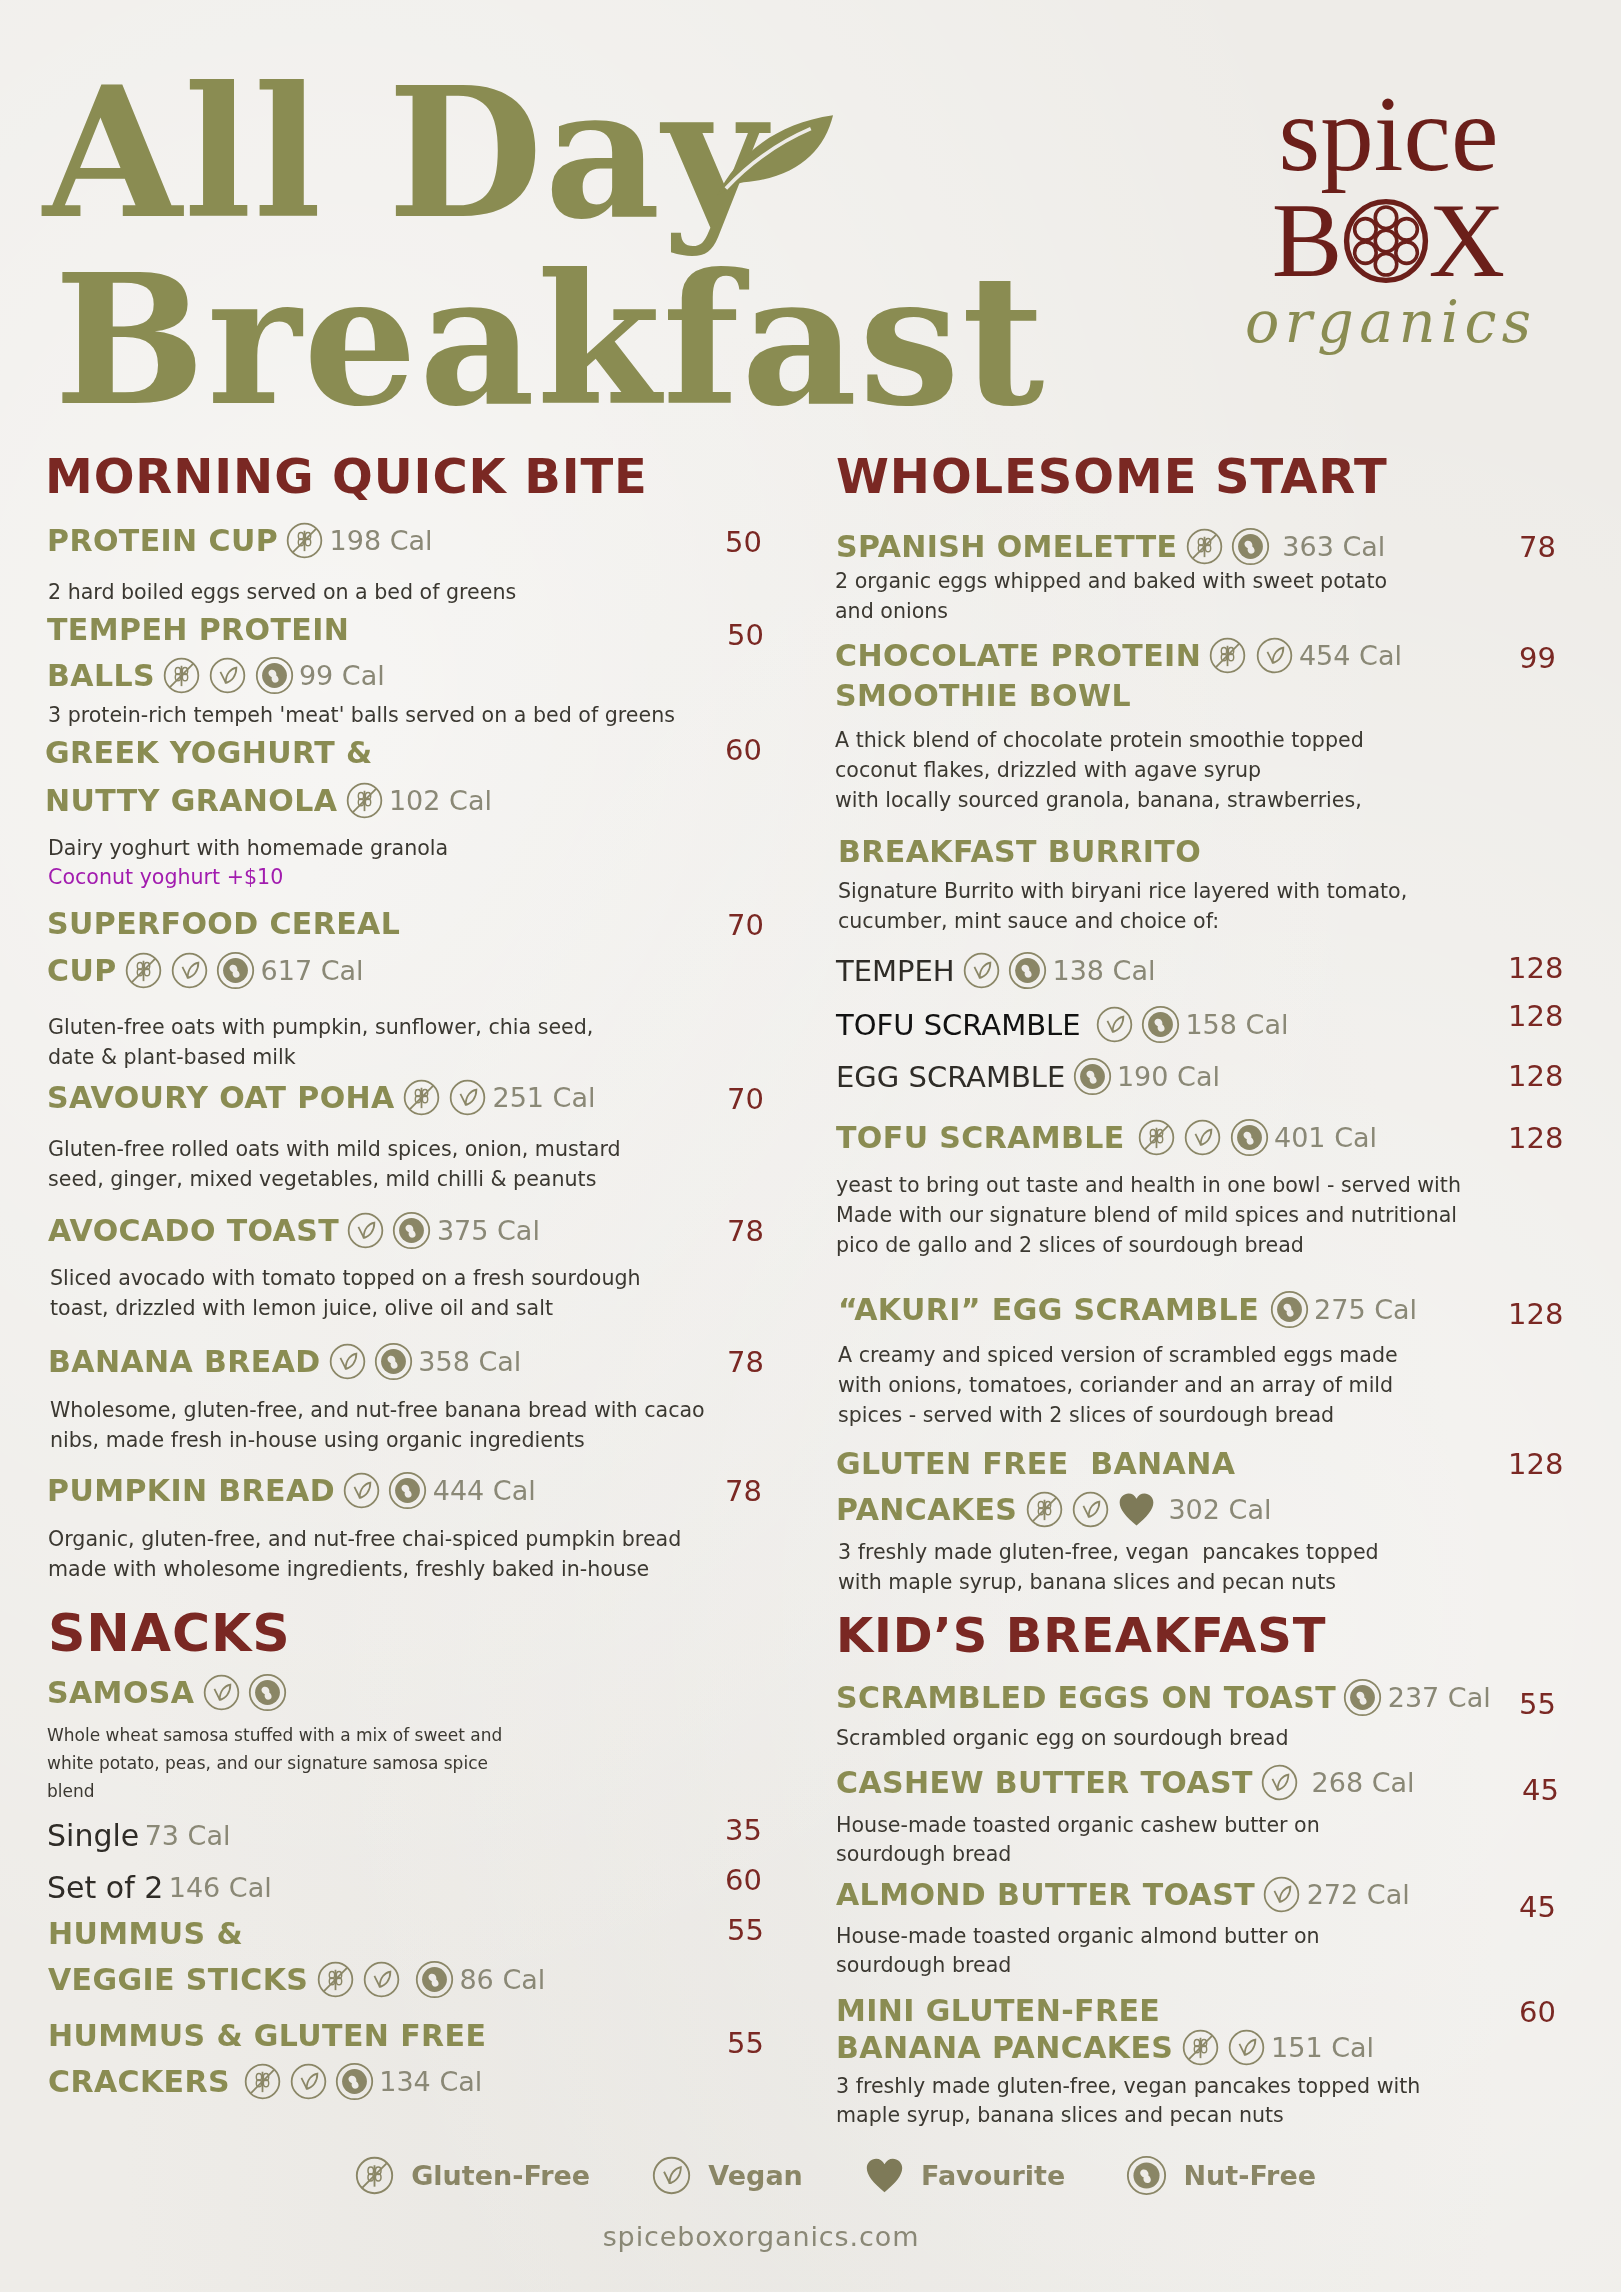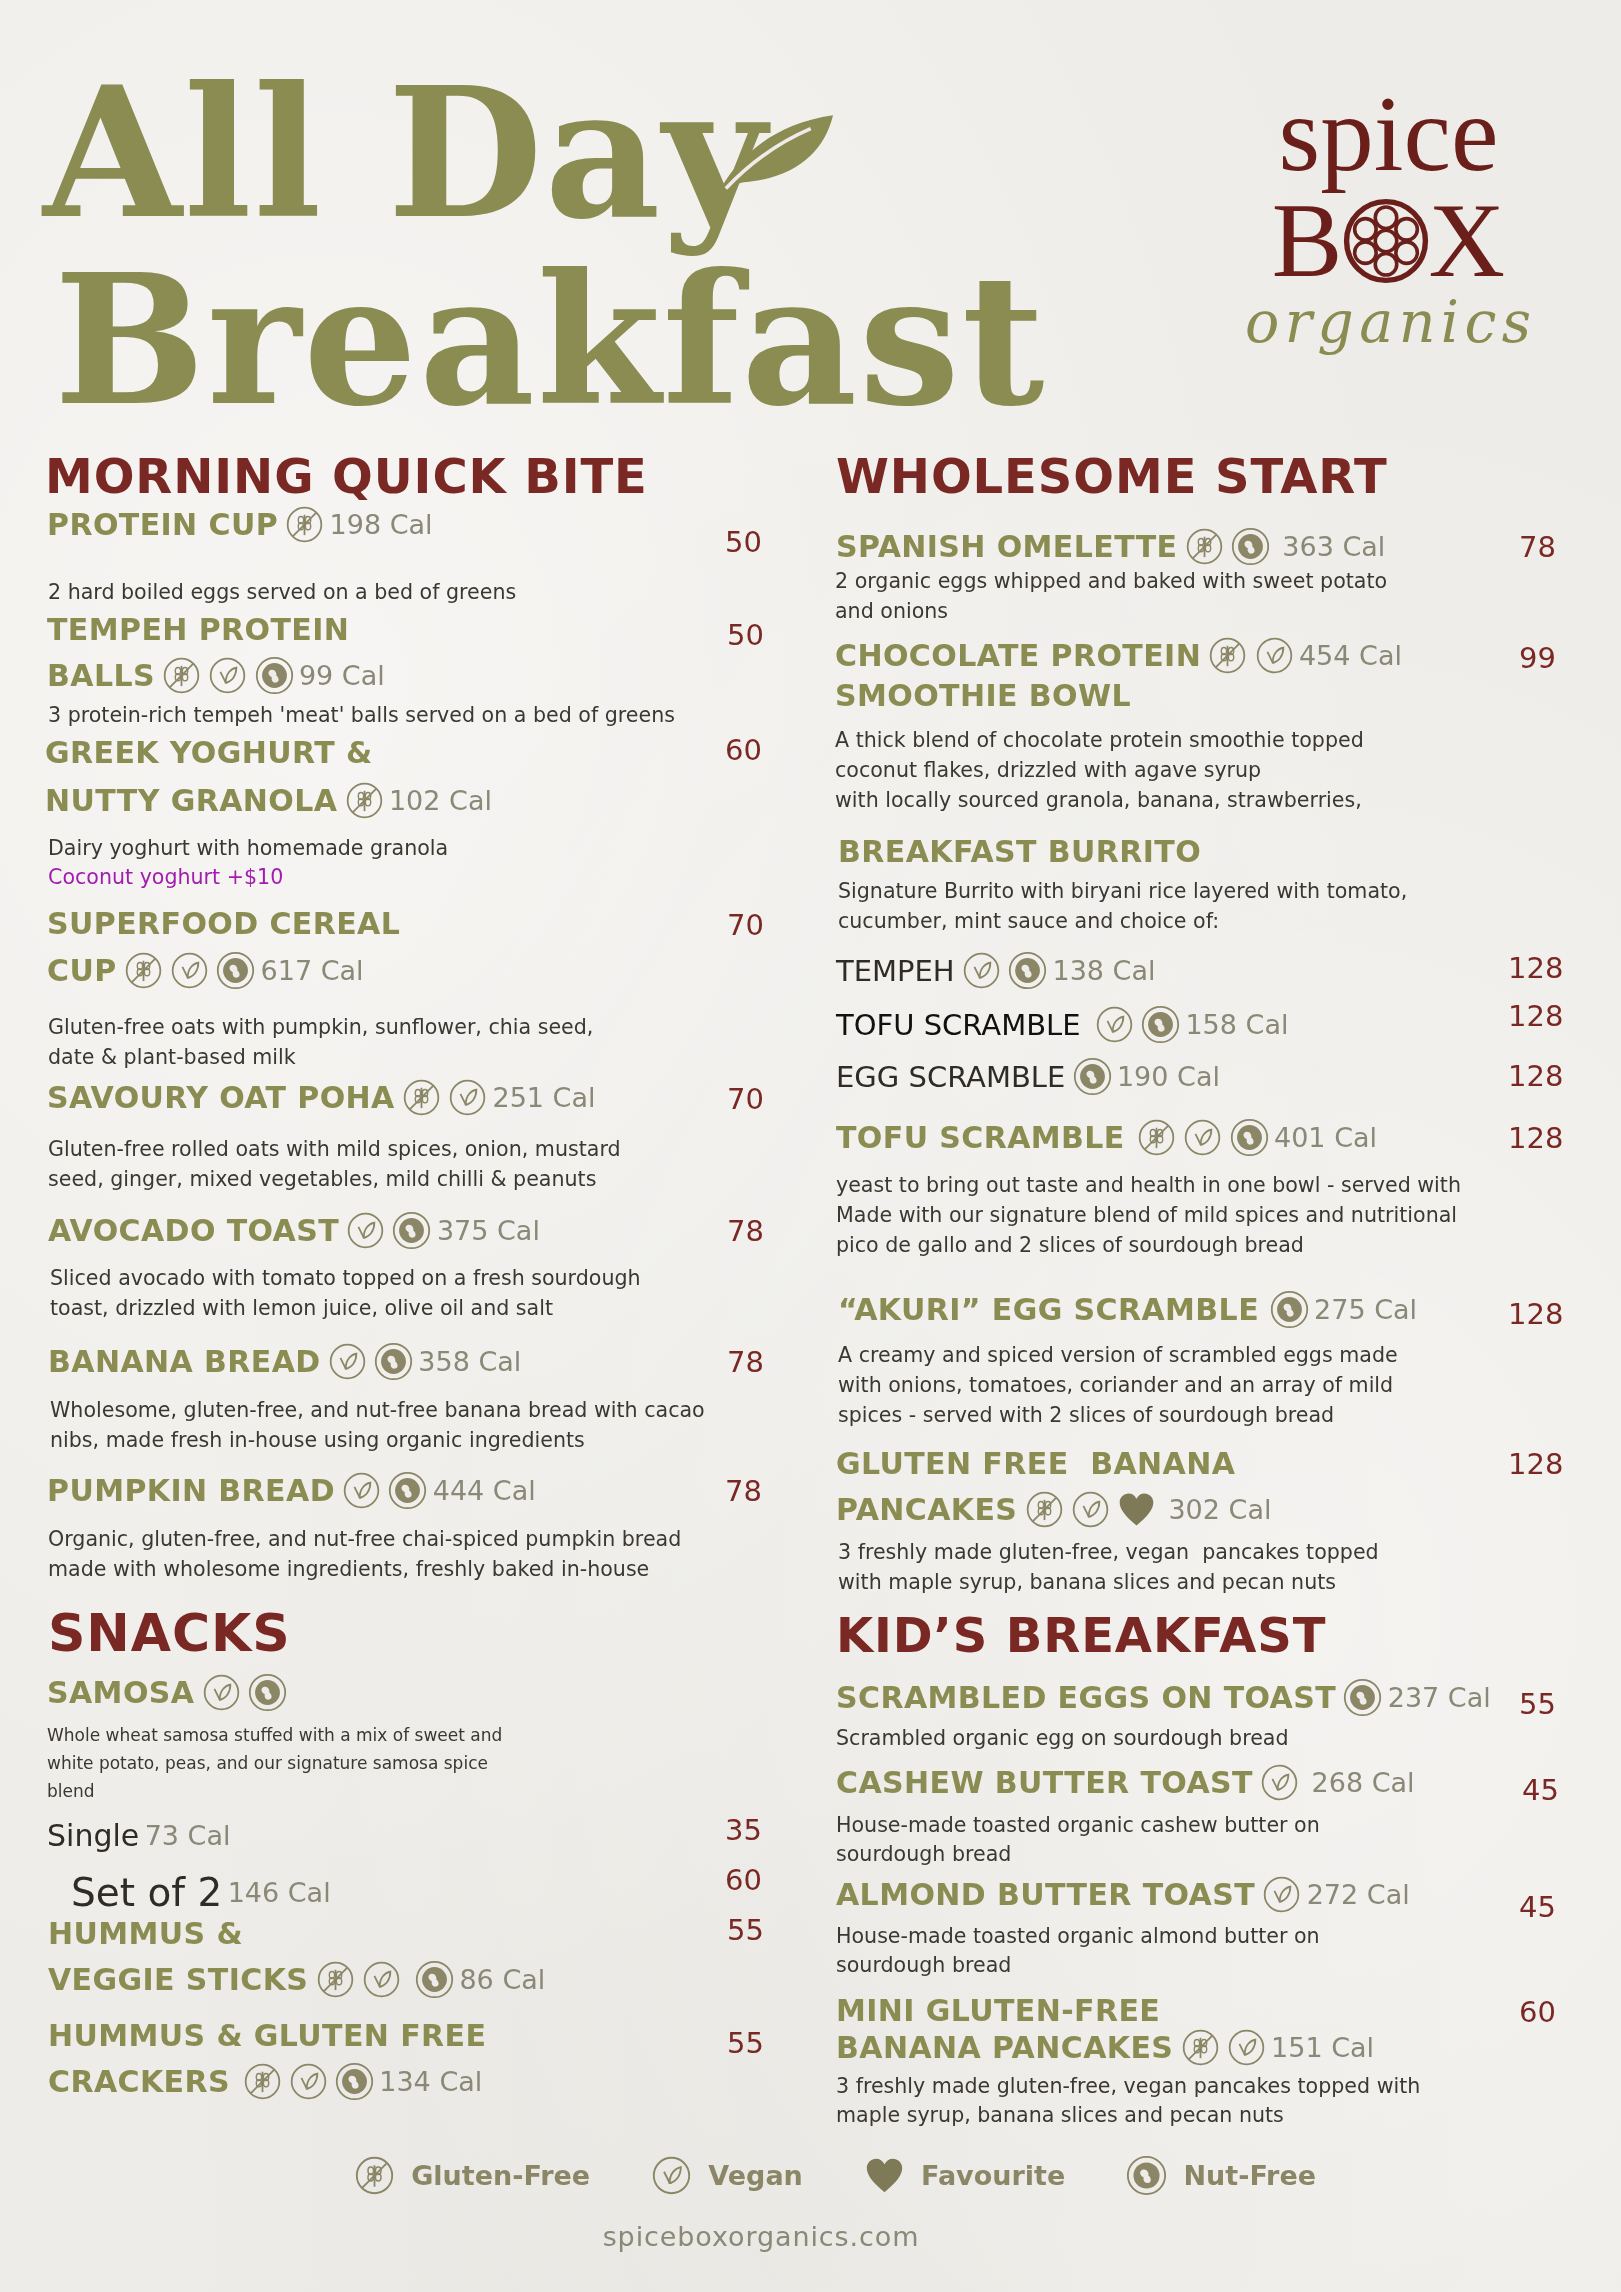--- a/index.html
+++ b/index.html
@@ -95,21 +95,21 @@
         <circle cx="25" cy="61" r="12" fill="none" stroke="#6b1f1a" stroke-width="4"></circle>
         <circle cx="71" cy="61" r="12" fill="none" stroke="#6b1f1a" stroke-width="4"></circle>
       </svg>
     <span>X</span>
   </div>
   <div class="logo-organics">organics</div>
 </div>
 
 <div class="abs section-title" style="left:45px; top:448px;">MORNING QUICK BITE</div>
 
-<div class="abs row" style="left:47px; top:505px;">
+<div class="abs row" style="left:47px; top:521px;">
   <span class="item-name">PROTEIN CUP</span>
   <span class="icon"><svg viewBox="0 0 44 44" width="39" height="39">
         <use href="#ic-gf"></use>
       </svg></span>
   <span class="cal">198 Cal</span>
 </div>
 <div class="abs price" style="left:725px; top:525px;">50</div>
 <div class="abs desc" style="left:48px; top:577px;">2 hard boiled eggs served on a bed of greens</div>
 
 <div class="abs item-name" style="left:47px; top:611px;">TEMPEH PROTEIN</div>
@@ -240,21 +240,21 @@
   <div>Whole wheat samosa stuffed with a mix of sweet and</div>
   <div>white potato, peas, and our signature samosa spice</div>
   <div>blend</div>
 </div>
 <div class="abs row" style="left:47px; top:1818px;">
   <span class="sub-name" style="font-size:30px;">Single</span>
   <span class="cal">73 Cal</span>
 </div>
 <div class="abs price" style="left:725px; top:1813px;">35</div>
 <div class="abs row" style="left:47px; top:1870px;">
-  <span class="sub-name" style="font-size:39px;margin-left:24px;">Set of 2</span>
+  <span class="sub-name" style="font-size:30px;">Set of 2</span>
   <span class="cal">146 Cal</span>
 </div>
 <div class="abs price" style="left:725px; top:1863px;">60</div>
 
 <div class="abs item-name" style="left:48px; top:1915px;">HUMMUS &amp;</div>
 <div class="abs price" style="left:727px; top:1913px;">55</div>
 <div class="abs row" style="left:48px; top:1960px;">
   <span class="item-name">VEGGIE STICKS</span>
   <span class="icon"><svg viewBox="0 0 44 44" width="39" height="39">
         <use href="#ic-gf"></use>

